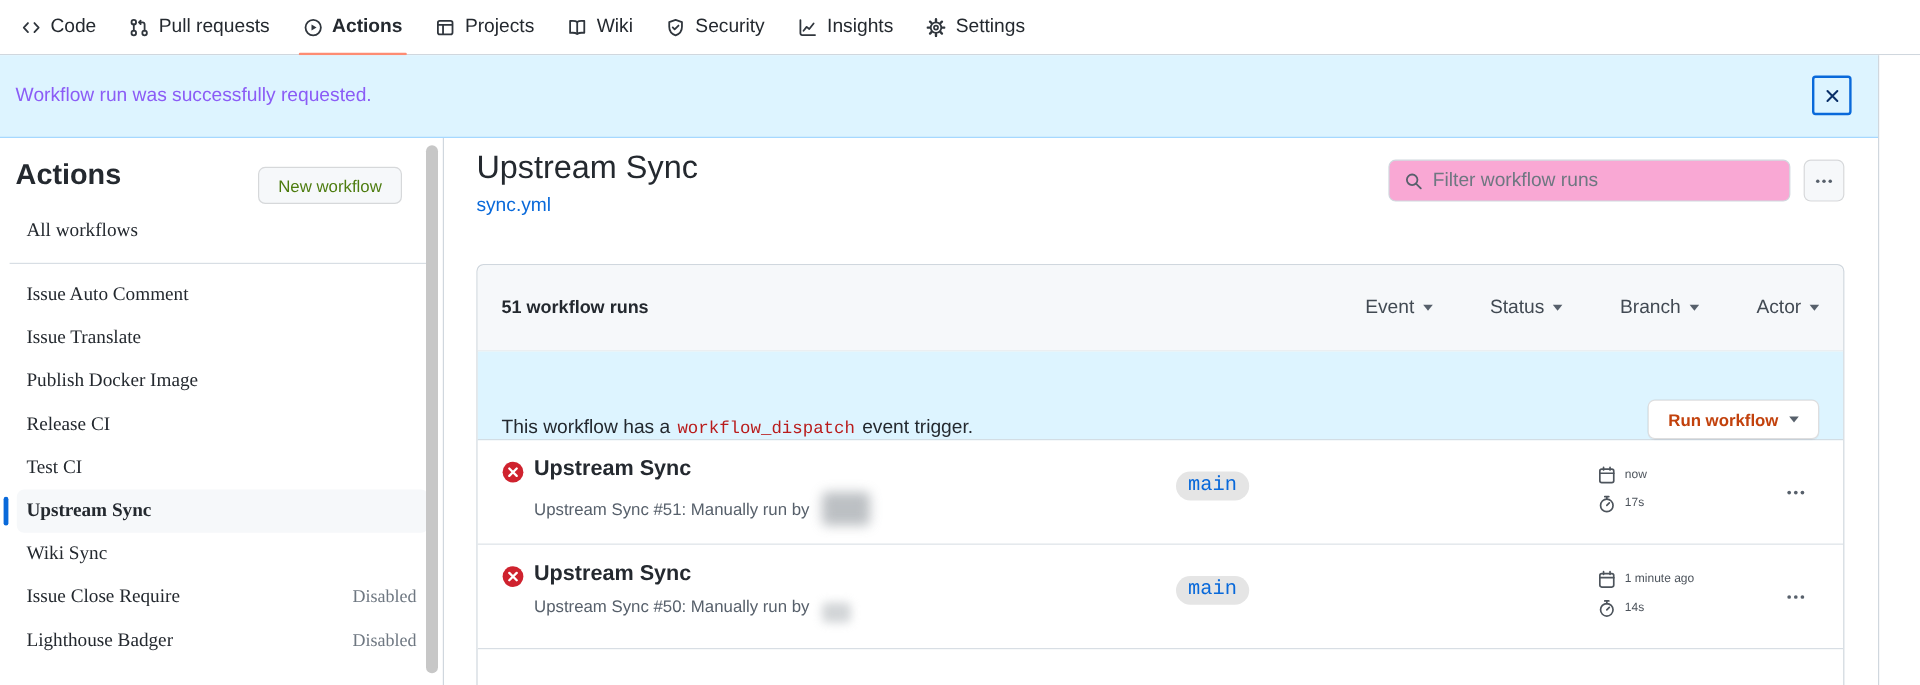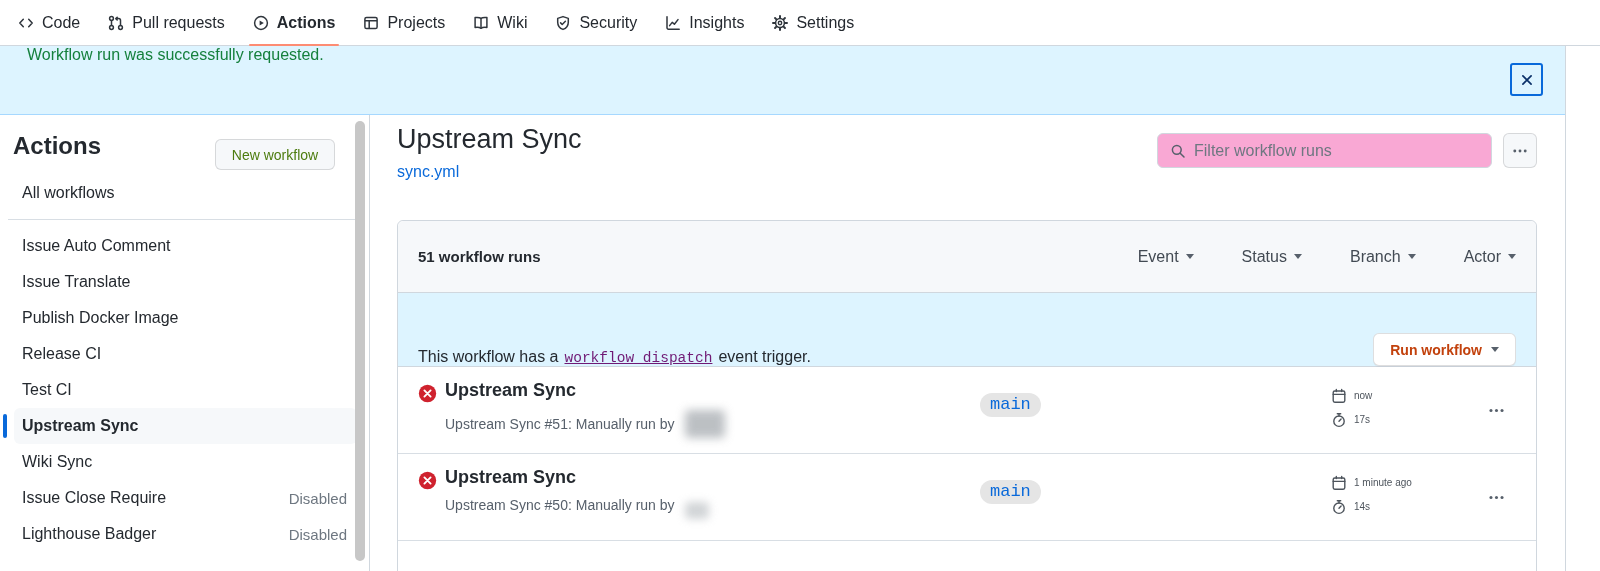--- a/index.html
+++ b/index.html
@@ -12,42 +12,42 @@
     background:#fff; border-bottom:1px solid #d0d7de; display:flex; align-items:stretch; padding-left:4px; }
   .nav-tab { display:flex; align-items:center; gap:8px; padding:0 10px; margin:0 4px;
     font-size:16px; color:#24292f; position:relative; cursor:pointer; }
   .nav-tab .t-icon { color:#30363d; }
   .nav-tab.active { font-weight:700; }
   .nav-tab.active::after { content:""; position:absolute; left:6px; right:6px; bottom:-1px;
     height:2px; border-radius:3px; background:#fd8c73; }
 
   
   .flash { position:absolute; left:0; top:46px; width:1565px; height:69px; background:#ddf4ff;
-    border-bottom:1px solid rgba(84,174,255,0.4); display:flex; padding-left:27px;
-    font-size:16px; color:#15803d; }
+    border-bottom:1px solid rgba(84,174,255,0.4); display:flex; align-items:center; padding-left:13px;
+    font-size:16px; color:#8b5cf6; }
   .flash-close { position:absolute; right:22px; top:17px; width:33px; height:33px;
     border:2px solid #0969da; border-radius:3px; background:transparent; display:flex;
     align-items:center; justify-content:center; cursor:pointer; color:#0a3069; }
 
   
   .page-gutter { position:absolute; right:0; top:46px; width:35px; bottom:0;
     background:#fff; border-left:1px solid #d0d7de; }
 
   
   .sidebar { position:absolute; left:0; top:115px; width:370px; bottom:0; background:#fff;
     border-right:1px solid #d0d7de; }
   .sidebar-head { position:relative; padding:13px 13px 6px 13px; height:60px; }
   .sidebar-title { font-size:24px; font-weight:700; line-height:36px; }
   .btn-new-workflow { position:absolute; left:215px; top:24px; width:120px; height:31px;
     background:#f6f8fa; border:1px solid rgba(31,35,40,0.15); border-radius:6px;
     font-size:14px; font-weight:500; color:#4d7c0f; cursor:pointer;
     font-family:"Liberation Sans", sans-serif; }
   .wf-list { padding:0 12px 0 14px; }
   .wf-item { height:36px; display:flex; align-items:center; padding:0 10px 0 8px;
-    font-size:16px; color:#24292f; border-radius:6px; position:relative; cursor:pointer; }
+    font-size:16px; color:#24292f; border-radius:6px; position:relative; cursor:pointer;font-family:Liberation Serif, serif; }
   .wf-item.selected { background:#f6f8fa; font-weight:700; }
   .wf-item.selected::before { content:""; position:absolute; left:-11px; top:6px;
     width:4px; height:24px; border-radius:2px; background:#0969da; }
   .wf-divider { height:1px; background:#d8dee4; margin:8px -4px 8px -6px; }
   .wf-badge { margin-left:auto; font-size:15px; color:#6e7781; font-weight:400; }
   .side-scroll { position:absolute; right:4px; top:6px; bottom:10px; width:10px;
     border-radius:6px; background:#c7c7c7; cursor:pointer; }
 
   
   .main { position:absolute; left:370px; top:115px; width:1195px; bottom:0; background:#fff; }
@@ -68,21 +68,21 @@
     border:1px solid #d0d7de; border-radius:6px 6px 0 0; background:#fff; overflow:hidden; }
   .card-head { height:72px; background:#f6f8fa; border-bottom:1px solid #d0d7de;
     display:flex; align-items:center; padding:0 20px; border-radius:6px 6px 0 0; }
   .runs-count { font-size:15px; font-weight:700; }
   .head-filters { margin-left:auto; display:flex; gap:48px; }
   .filter-dd { display:flex; align-items:center; gap:7px; font-size:16px; color:#424a53; cursor:pointer; }
   .caret { width:0; height:0; border-left:4.5px solid transparent; border-right:4.5px solid transparent;
     border-top:5px solid #57606b; display:inline-block; }
   .dispatch-bar { height:74px; background:#ddf4ff; border-bottom:1px solid #d0d7de;
     display:flex; align-items:flex-end; padding:0 20px; font-size:16px; color:#24292f; }
-  .code-chip { font-family:"Liberation Mono", monospace; font-size:14.5px; margin:0 6px; color:#701a75;text-decoration:underline; }
+  .code-chip { font-family:"Liberation Mono", monospace; font-size:14.5px; margin:0 6px; color:#b91c1c; }
   .btn-run-workflow { margin-left:auto; height:33px; padding:0 16px; background:#ffffff;
     border:1px solid rgba(31,35,40,0.15); border-radius:6px; font-size:14px; font-weight:700;
     color:#c2410c; display:flex; align-items:center; gap:9px; cursor:pointer;
     font-family:"Liberation Sans", sans-serif; box-shadow:0 1px 0 rgba(31,35,40,0.04); }
 
   .run-row { height:87px; border-bottom:1px solid #d8dee4; position:relative; background:#fff; }
   .run-status { position:absolute; left:20px; top:17px; }
   .run-title { position:absolute; left:47px; top:13px; font-size:18px; font-weight:700;
     color:#24292f; cursor:pointer; }
   .run-desc { position:absolute; left:47px; top:43px; font-size:14px; color:#57606b; white-space:nowrap; }

